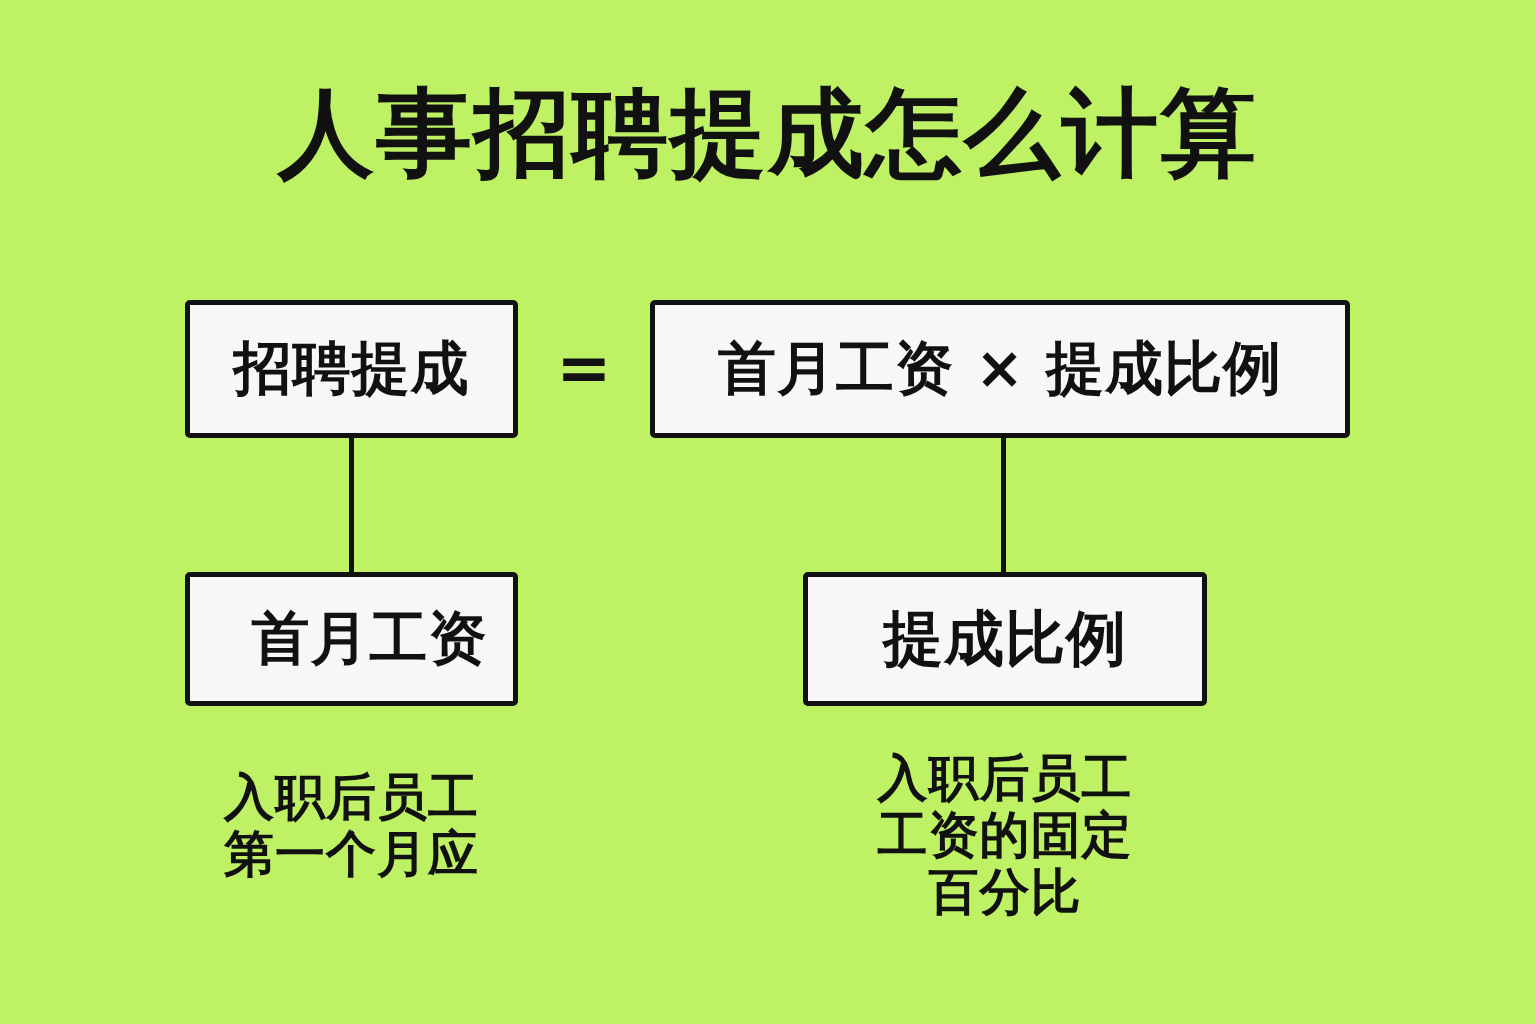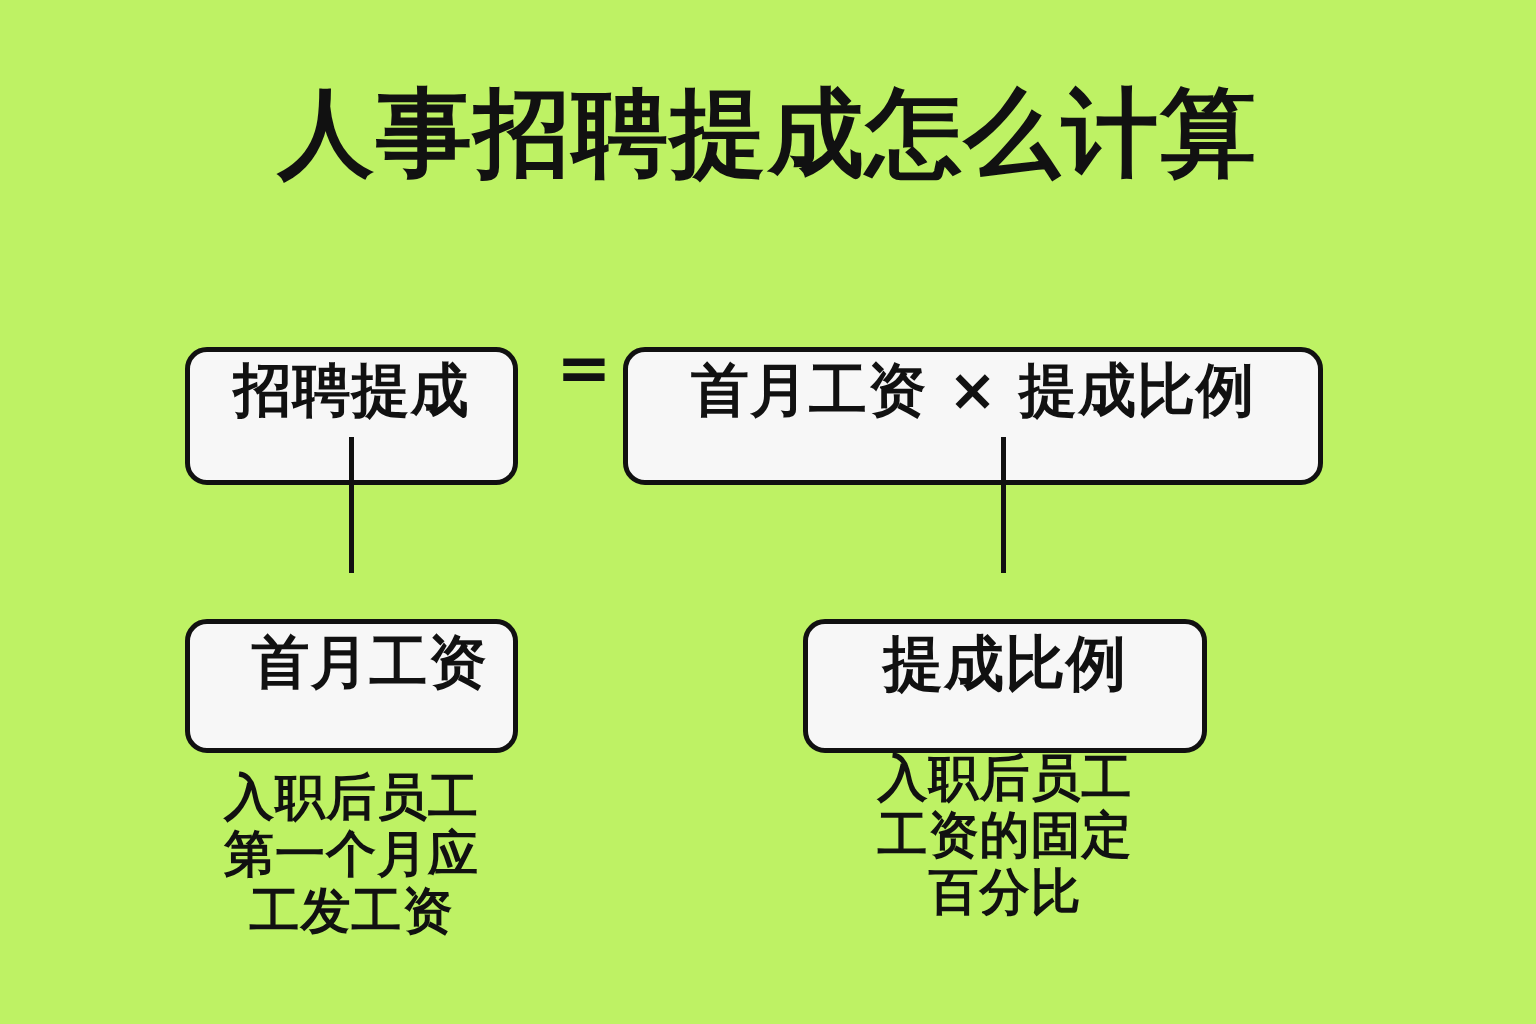--- a/index.html
+++ b/index.html
@@ -34,42 +34,41 @@
     letter-spacing: 2px;
     color: #111111;
     white-space: nowrap;
   }
 
   
   .node {
     position: absolute;
     box-sizing: border-box;
     border: 5px solid #111111;
-    border-radius: 22px;
+    border-radius: 5px;
     background: #f7f7f7;
     display: flex;
-    align-items: flex-start;
+    align-items: center;
     justify-content: center;
     font-weight: 700;
     color: #111111;
     white-space: nowrap;
-    margin-top: 47px;
   }
 
   .node-commission {
     left: 185px;
     top: 300px;
     width: 333px;
     height: 138px;
     font-size: 58px;
     letter-spacing: 1px;
   }
 
   .node-formula {
-    left: 623px;
+    left: 650px;
     top: 300px;
     width: 700px;
     height: 138px;
     font-size: 58px;
     letter-spacing: 1px;
   }
 
   .node-firstsalary {
     left: 185px;
     top: 572px;
@@ -173,21 +172,20 @@
     <span>首月工资</span>
   </div>
 
   <div class="node node-rate">
     <span>提成比例</span>
   </div>
 
   <div class="caption caption-left">
     <span class="line">入职后员工</span>
     <span class="line">第一个月应</span>
-    <span class="line">工发工资</span>
   </div>
 
   <div class="caption caption-right">
     <span class="line">入职后员工</span>
     <span class="line">工资的固定</span>
     <span class="line">百分比</span>
   </div>
 
 </div>
 

